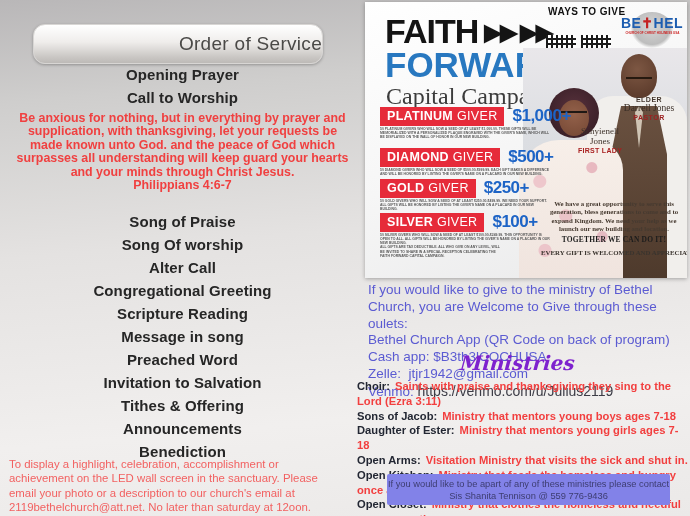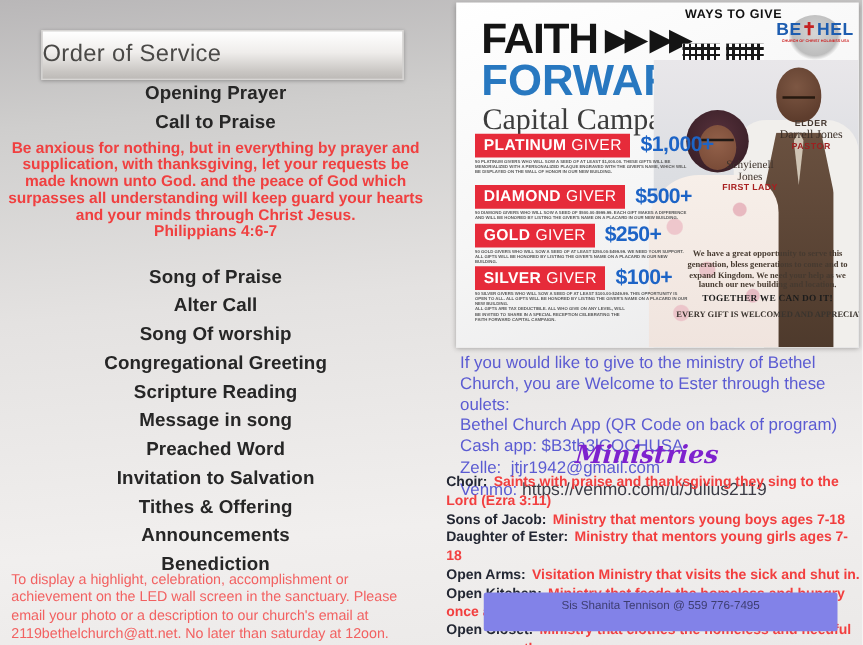--- a/index.html
+++ b/index.html
@@ -3,27 +3,27 @@
 <meta charset="utf-8">
 <style>
   html,body{margin:0;padding:0;}
   body{
     width:690px;height:516px;position:relative;overflow:hidden;
     font-family:"Liberation Sans",sans-serif;
     background:linear-gradient(175deg,#b9b7b8 0%,#cfcecd 18%,#e4e2e1 45%,#f1efee 78%,#ebe9e8 100%);
   }
   
   .oos-header{
-    position:absolute;left:33px;top:24px;width:288px;height:38px;border-radius:0;
+    position:absolute;left:33px;top:24px;width:288px;height:38px;border-radius:12px;
     background:linear-gradient(180deg,#ffffff 0%,#efedeb 45%,#c9c6c3 85%,#bdbab7 100%);
     border:1px solid #d8d6d4;box-shadow:0 1px 3px rgba(0,0,0,.28);
-    display:flex;align-items:center;justify-content:flex-start;
+    display:flex;align-items:center;justify-content:flex-end;
     font-size:19px;color:#4a4947;letter-spacing:.3px;
   }
-  .service{position:absolute;left:0;top:66px;width:345px;text-align:center;}
+  .service{position:absolute;left:0;top:66px;width:345px;text-align:center;padding-left:10px;}
   .svc-item{font-weight:bold;font-size:15px;color:#262626;margin-bottom:6px;letter-spacing:.1px;}
   .scripture{margin:4px auto 21px;width:338px;font-weight:bold;font-size:12.4px;line-height:13.4px;color:#f04040;}
   .scripture-ref{font-weight:bold;font-size:12.4px;color:#f04040;}
   .left-note{position:absolute;left:9px;top:457px;width:336px;font-size:11.4px;line-height:1.26;color:#f26161;text-align:left;}
   
   .flyer{
     position:absolute;left:365px;top:2px;width:322px;height:276px;overflow:hidden;
     background:linear-gradient(160deg,#ffffff 0%,#f6f6f6 50%,#e9e9ea 100%);
     box-shadow:0 1px 4px rgba(0,0,0,.3);
   }
@@ -99,28 +99,28 @@
 </style>
 </head>
 <body>
 
 <div class="oos-header">
   <span>Order of Service</span>
 </div>
 
 <div class="service">
   <div class="svc-item">Opening Prayer</div>
-  <div class="svc-item">Call to Praise</div>
+  <div class="svc-item">Call to Worship</div>
   <div class="scripture">
     <span>Be anxious for nothing, but in everything by prayer and supplication, with thanksgiving, let your requests be made known unto God. and the peace of God which surpasses all understanding will keep guard your hearts and your minds through Christ Jesus.</span><br>
     <span class="scripture-ref">Philippians 4:6-7</span>
   </div>
   <div class="svc-item">Song of Praise</div>
+  <div class="svc-item">Song Of worship</div>
   <div class="svc-item">Alter Call</div>
-  <div class="svc-item">Song Of worship</div>
   <div class="svc-item">Congregational Greeting</div>
   <div class="svc-item">Scripture Reading</div>
   <div class="svc-item">Message in song</div>
   <div class="svc-item">Preached Word</div>
   <div class="svc-item">Invitation to Salvation</div>
   <div class="svc-item">Tithes &amp; Offering</div>
   <div class="svc-item">Announcements</div>
   <div class="svc-item">Benediction</div>
 </div>
 
@@ -188,33 +188,34 @@
     <div class="msg-inner">
       <div class="msg-text">We have a great opportunity to serve this generation, bless generations to come and to expand Kingdom.  We need your help as we launch our new building and location.</div>
       <div class="msg-together">TOGETHER WE CAN DO IT!</div>
       <div class="msg-gift">EVERY GIFT IS WELCOMED AND APPRECIATED!</div>
     </div>
   </div>
 </div>
 
 <div class="giving">
   <div>If you would like to give to the ministry of Bethel</div>
-  <div>Church, you are Welcome to Ester through these oulets:</div>
+  <div>Church, you are Welcome to Give through these oulets:</div>
   <div>Bethel Church App (QR Code on back of program)</div>
   <div>Cash app: $B3th3lCOCHUSA</div>
   <div><span>Zelle:</span>&nbsp; <span>jtjr1942@gmail.com</span></div>
   <div><span>Venmo:</span> <span class="venmo-value">https://venmo.com/u/Julius2119</span></div>
 </div>
 
 <div class="min-heading">Ministries</div>
 <div class="min-list">
   <div><span class="min-label">Choir:</span><span class="min-desc">Saints with praise and thanksgiving they sing to the Lord (Ezra 3:11)</span></div>
   <div><span class="min-label">Sons of Jacob:</span><span class="min-desc">Ministry that mentors  young boys ages 7-18</span></div>
   <div><span class="min-label">Daughter of Ester:</span><span class="min-desc">Ministry that mentors  young girls ages 7-18</span></div>
   <div><span class="min-label">Open Arms:</span><span class="min-desc">Visitation Ministry that visits the sick and shut in.</span></div>
   <div><span class="min-label">Open Kitchen:</span><span class="min-desc">Ministry that feeds the homeless and hungry once a month.</span></div>
   <div><span class="min-label">Open Closet:</span><span class="min-desc">Ministry that clothes the homeless and needful once a month.</span></div>
 
 </div>
 
 <div class="contact-box">
-  <div>Sis Shanita Tennison @ 559 776-7495</div>
+  <div>If you would like to be apart of any of these ministries please contact</div>
+  <div>Sis Shanita Tennison @ 559 776-9436</div>
 </div>
 
 </body></html>

